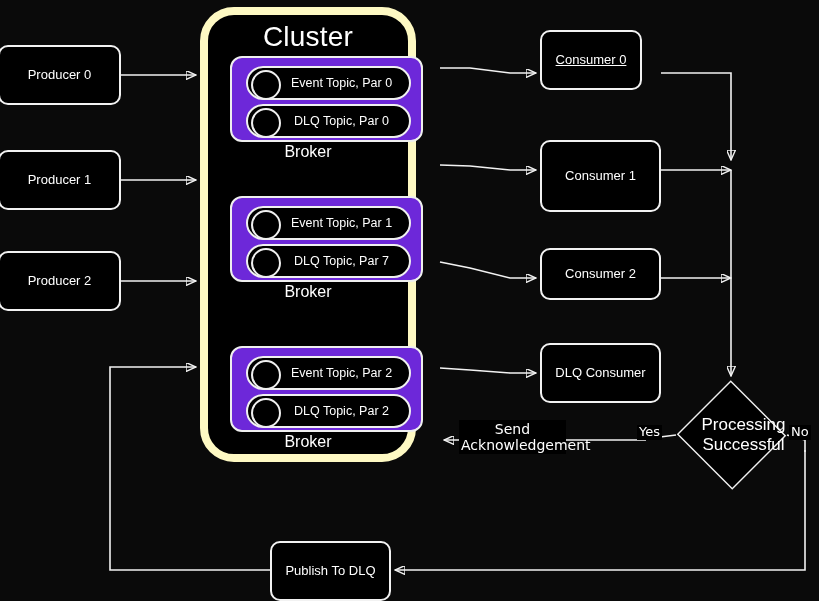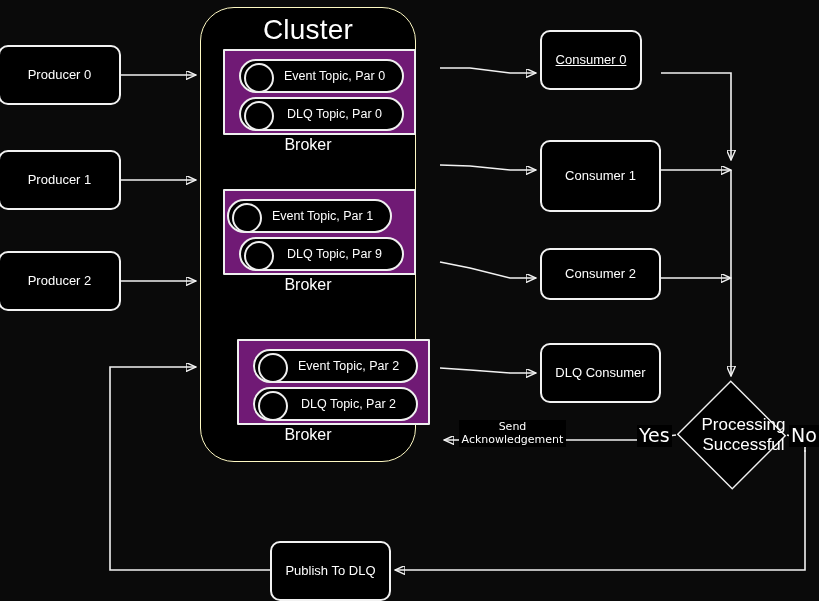--- a/index.html
+++ b/index.html
@@ -3,43 +3,43 @@
 <meta charset="utf-8">
 <style>
   html,body{margin:0;padding:0;background:#0a0a0a;}
   #stage{position:relative;width:819px;height:601px;background:#0a0a0a;overflow:hidden;
          font-family:"Liberation Sans",sans-serif;}
   #edges{position:absolute;left:0;top:0;width:819px;height:601px;}
   .node{position:absolute;box-sizing:border-box;display:flex;align-items:center;
         justify-content:center;text-align:center;color:#fff;background:#000;
         border:2px solid #f2f2f2;border-radius:10px;font-size:13px;line-height:1.25;}
   .cluster{position:absolute;left:200px;top:7px;width:216px;height:455px;
-           background:#000;border:1px solid #fef9c3;border-radius:34px;box-sizing:border-box;}
+           background:#000;border:8px solid #fef9c3;border-radius:34px;box-sizing:border-box;}
   .cluster-title{position:absolute;left:0;top:6px;width:100%;text-align:center;
                  color:#fff;font-size:28px;letter-spacing:.2px;}
-  .broker{position:absolute;box-sizing:border-box;background:#701a75;
-          border:2px solid #efefef;border-radius:1px;}
+  .broker{position:absolute;box-sizing:border-box;background:#6d28d9;
+          border:2px solid #efefef;border-radius:12px;}
   .broker-label{position:absolute;width:100%;text-align:center;color:#fff;font-size:16px;}
   .topic{position:absolute;box-sizing:border-box;background:#000;border:2px solid #f0f0f0;
          border-radius:17px;color:#fff;font-size:12.5px;display:flex;align-items:center;
          justify-content:center;}
   .topic .disc{position:absolute;left:3px;top:2px;width:30px;height:30px;border-radius:50%;
                border:2px solid #f0f0f0;background:#000;box-sizing:border-box;}
   .topic .tlabel{position:relative;padding-left:26px;}
   .diamond{position:absolute;left:676px;top:381px;width:111px;height:108px;}
   .diamond .shape{position:absolute;left:0;top:0;width:100%;height:100%;background:#000;
                   border:2px solid #f2f2f2;box-sizing:border-box;
                   transform:rotate(45deg) scale(.707);}
   .diamond .dtext{position:absolute;left:12px;top:0;width:100%;height:100%;display:flex;
                   align-items:center;justify-content:center;color:#fff;font-size:17px;
                   line-height:1.2;text-align:center;}
   .edge-label{position:absolute;background:#000;color:#fff;
-              font-family:"DejaVu Sans",sans-serif;font-size:11px;line-height:1.15;
+              font-family:"DejaVu Sans",sans-serif;font-size:14px;line-height:1.15;
               text-align:center;padding:1px 2px;white-space:pre-line;}
-  .edge-label.big{font-size:19px;padding:0 2px;}
+  .edge-label.big{font-size:13px;padding:0 2px;}
 </style>
 </head>
 <body>
 
 <div id="stage">
 
   <svg id="edges" viewBox="0 0 819 601" xmlns="http://www.w3.org/2000/svg">
     <defs>
       <marker id="ah" markerWidth="11" markerHeight="9" refX="10" refY="4.5" orient="auto" markerUnits="userSpaceOnUse">
         <path d="M0,0 L10,4.5 L0,9 Z" fill="none" stroke="#f2f2f2" stroke-width="1.4"></path>
@@ -88,32 +88,32 @@
         <span class="tlabel">Event Topic, Par 0</span>
       </div>
       <div class="topic" style="left:14px;top:46px;width:165px;height:34px;">
         <span class="disc"></span>
         <span class="tlabel">DLQ Topic, Par 0</span>
       </div>
     </div>
     <div class="broker-label" style="left:0;top:128px;">Broker</div>
 
     <div class="broker" style="left:22px;top:181px;width:193px;height:86px;">
-      <div class="topic" style="left:2px;top:8px;width:165px;height:34px;text-align:right;">
+      <div class="topic" style="left:14px;top:8px;width:165px;height:34px;text-align:right;">
         <span class="disc"></span>
         <span class="tlabel">Event Topic, Par 1</span>
       </div>
       <div class="topic" style="left:14px;top:46px;width:165px;height:34px;">
         <span class="disc"></span>
-        <span class="tlabel">DLQ Topic, Par 9</span>
+        <span class="tlabel">DLQ Topic, Par 7</span>
       </div>
     </div>
     <div class="broker-label" style="left:0;top:268px;">Broker</div>
 
-    <div class="broker" style="left:22px;top:331px;width:193px;height:86px;margin-left:14px;">
+    <div class="broker" style="left:22px;top:331px;width:193px;height:86px;">
       <div class="topic" style="left:14px;top:8px;width:165px;height:34px;">
         <span class="disc"></span>
         <span class="tlabel">Event Topic, Par 2</span>
       </div>
       <div class="topic" style="left:14px;top:46px;width:165px;height:34px;">
         <span class="disc"></span>
         <span class="tlabel">DLQ Topic, Par 2</span>
       </div>
     </div>
     <div class="broker-label" style="left:0;top:418px;">Broker</div>

